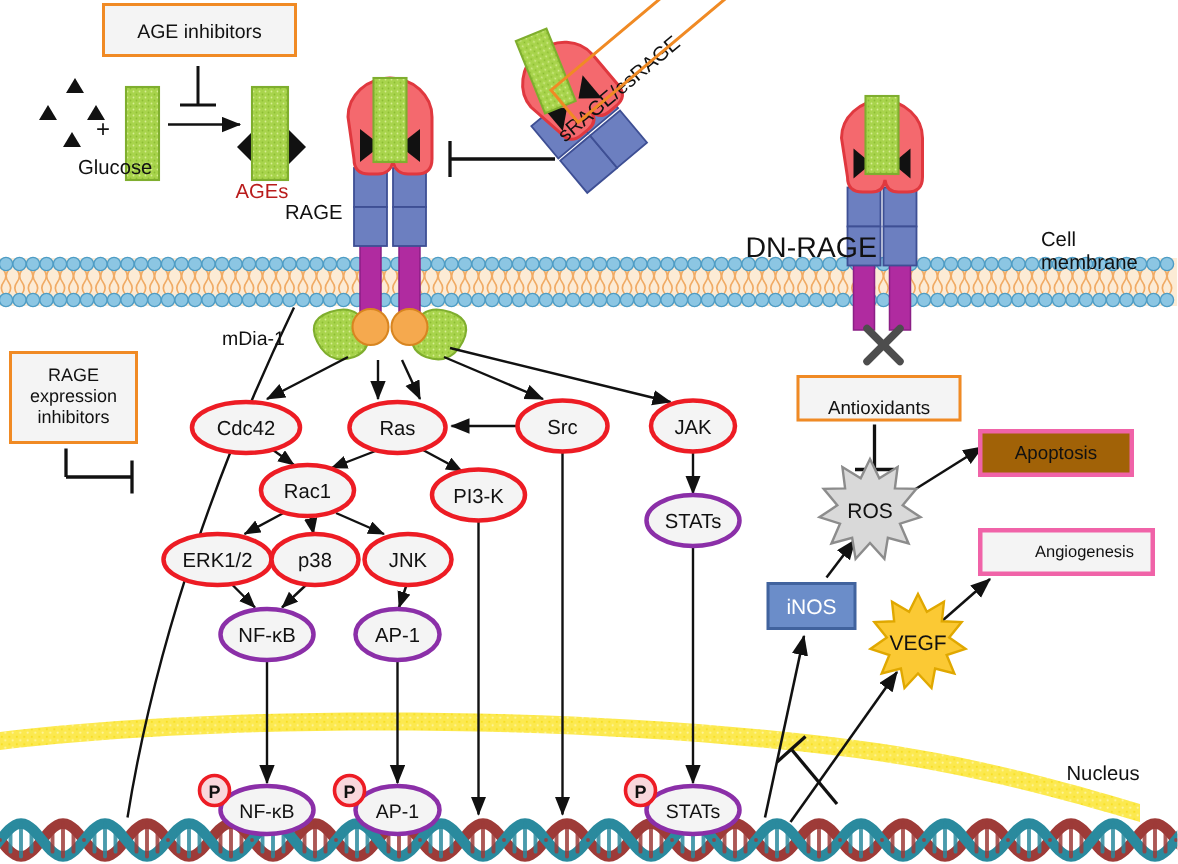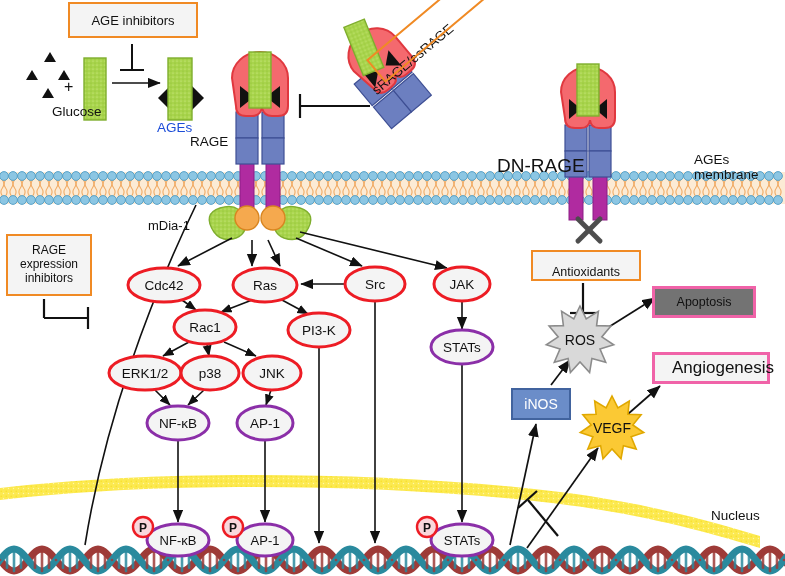--- a/index.html
+++ b/index.html
@@ -757,33 +757,33 @@
   <span style="font-size:12px;color:#111;white-space:pre-line;">RAGE
 expression
 inhibitors</span>
 </div>
 
 <div style="position:absolute;left:531px;top:250px;width:106px;height:27px;border:2.5px solid #F08A24;background:#F4F4F4;display:flex;align-items:center;justify-content:center;">
   <span style="font-size:12.5px;color:#111;margin-top:12px;">Antioxidants</span>
 </div>
 
 
-<div style="position:absolute;left:652px;top:286px;width:98px;height:26px;border:3px solid #F063A8;background:#737373;display:flex;align-items:center;justify-content:center;">
+<div style="position:absolute;left:652px;top:286px;width:98px;height:26px;border:3px solid #F063A8;background:#a16207;display:flex;align-items:center;justify-content:center;">
   <span style="font-size:12.5px;color:#111;">Apoptosis</span>
 </div>
 
 <div style="position:absolute;left:652px;top:352px;width:112px;height:26px;border:3px solid #F063A8;background:#F4F4F4;display:flex;align-items:center;justify-content:center;">
-  <span style="font-size:17px;color:#111;margin-left:24px;">Angiogenesis</span>
+  <span style="font-size:11px;color:#111;margin-left:24px;">Angiogenesis</span>
 </div>
 
 <div style="position:absolute;left:8px;top:104px;font-size:13.5px;color:#111;margin-left:44px;">Glucose</div>
 <div style="position:absolute;left:64px;top:78px;font-size:16px;color:#111;">+</div>
-<div style="position:absolute;left:157px;top:120px;font-size:13.5px;color:#1d4ed8;">AGEs</div>
+<div style="position:absolute;left:157px;top:120px;font-size:13.5px;color:#b91c1c;">AGEs</div>
 <div style="position:absolute;left:190px;top:134px;font-size:13.5px;color:#111;">RAGE</div>
 <div style="position:absolute;left:369px;top:86px;font-size:13.5px;color:#111;transform:rotate(-40deg);transform-origin:left top;">sRAGE/esRAGE</div>
 <div style="position:absolute;left:497px;top:140px;font-size:19px;color:#111;margin-top:15px;">DN-RAGE</div>
-<div style="position:absolute;left:694px;top:152px;font-size:13.5px;color:#111;">AGEs membrane</div>
+<div style="position:absolute;left:694px;top:152px;font-size:13.5px;color:#111;">Cell membrane</div>
 <div style="position:absolute;left:148px;top:218px;font-size:13px;color:#111;">mDia-1</div>
 <div style="position:absolute;left:711px;top:508px;font-size:13.5px;color:#111;">Nucleus</div>
 
 <div style="position:absolute;left:366px;top:60px;width:132px;height:26px;border:2.5px solid #F08A24;background:transparent;transform:rotate(-40deg);transform-origin:left top;pointer-events:none;"></div>
 
 </div>
 
 </body></html>

